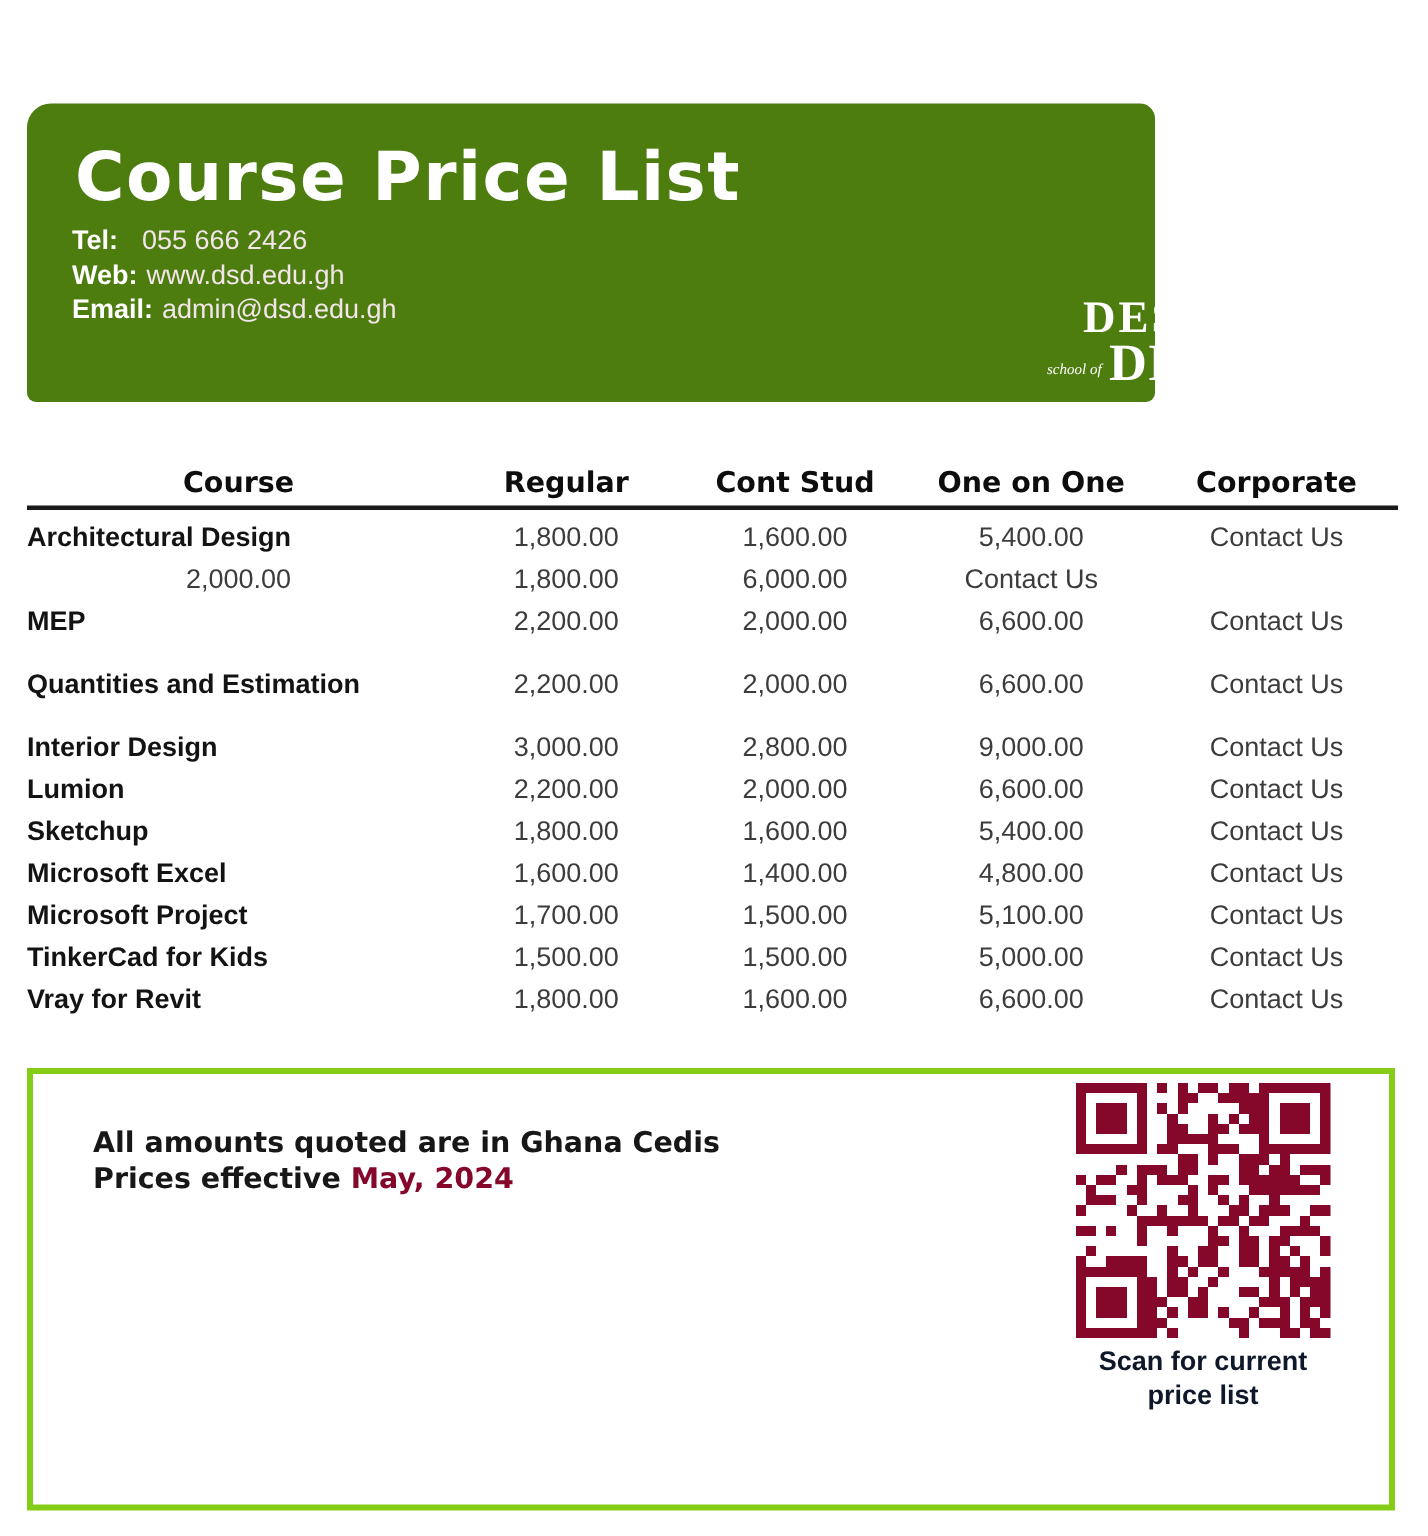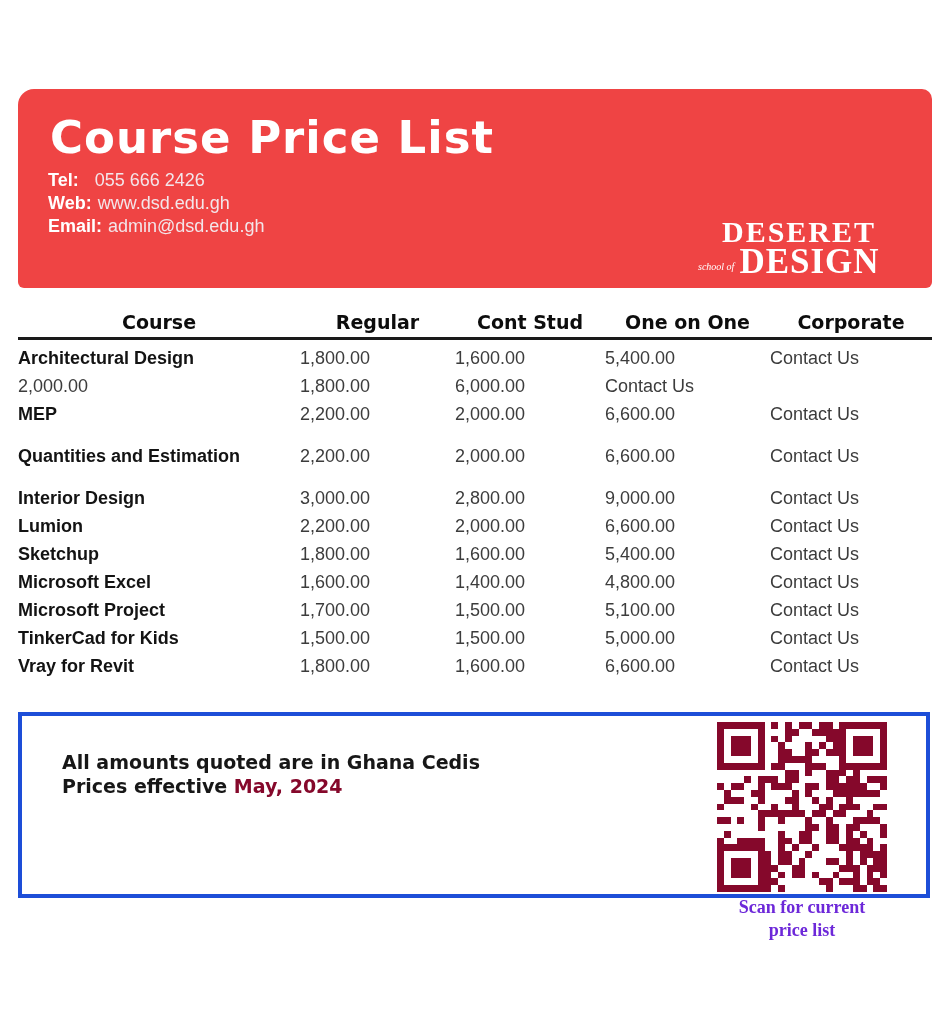--- a/index.html
+++ b/index.html
@@ -11,25 +11,24 @@
     width: 952px;
     height: 1024px;
     background: #ffffff;
     overflow: hidden;
   }
 
   
   .banner {
     position: absolute;
     left: 18px; top: 69px;
-    width: 914px; height: 199px;
-    background: #ef4444;
+    width: 752px; height: 199px;
+    background: #4d7c0f;
     border-radius: 16px 10px 6px 6px;
     color: #ffffff;
-    margin-top: 20px;
   }
   .banner-title {
     position: absolute;
     left: 32px; top: 22px;
     font-family: "DejaVu Sans", sans-serif;
     font-weight: bold;
     font-size: 45px;
     letter-spacing: 1px;
     color: #ffffff;
     white-space: nowrap;
@@ -96,42 +95,42 @@
     font-weight: bold;
     font-size: 19px;
     color: #0d0d0d;
     text-align: center;
   }
   .t-head { height: 34px; }
   .head-rule {
     border-bottom: 3px solid #1a1a1a;
     margin-bottom: 4px;
   }
-  .t-cell { text-align: left; }
+  .t-cell { text-align: center; }
   .cell-course {
     text-align: left;
     padding-right: 11px;
     font-weight: bold;
     font-size: 18px;
     color: #131313;
     white-space: nowrap;
   }
   .cell-num, .cell-corp {
     font-size: 18px;
     color: #3c3c3c;
     font-weight: normal;
   }
   .gap-before { margin-top: 14px; }
 
   
   .footer-box {
     position: absolute;
     left: 18px; top: 712px;
-    width: 912px; height: 186px;
-    border: 4px solid #1d4ed8;
+    width: 912px; height: 295px;
+    border: 4px solid #84cc16;
     background: #ffffff;
   }
   .notes {
     position: absolute;
     left: 40px; top: 34px;
     font-family: "DejaVu Sans", sans-serif;
     font-weight: bold;
     font-size: 19px;
     line-height: 24px;
     color: #171717;
@@ -145,25 +144,25 @@
     text-align: center;
   }
   .qr-code {
     width: 170px; height: 170px;
     margin: 0 auto;
     display: block;
   }
   .qr-code svg { width: 100%; height: 100%; display: block; }
   .qr-caption {
     margin-top: 4px;
-    font-family: Liberation Serif, serif;
+    font-family: Liberation Sans, sans-serif;
     font-weight: bold;
     font-size: 18px;
     line-height: 23px;
-    color: #6d28d9;
+    color: #0f172a;
   }
 </style>
 </head>
 <body>
 
 <div class="page">
 
   <div class="banner">
     <div class="banner-title">Course Price List</div>
 

